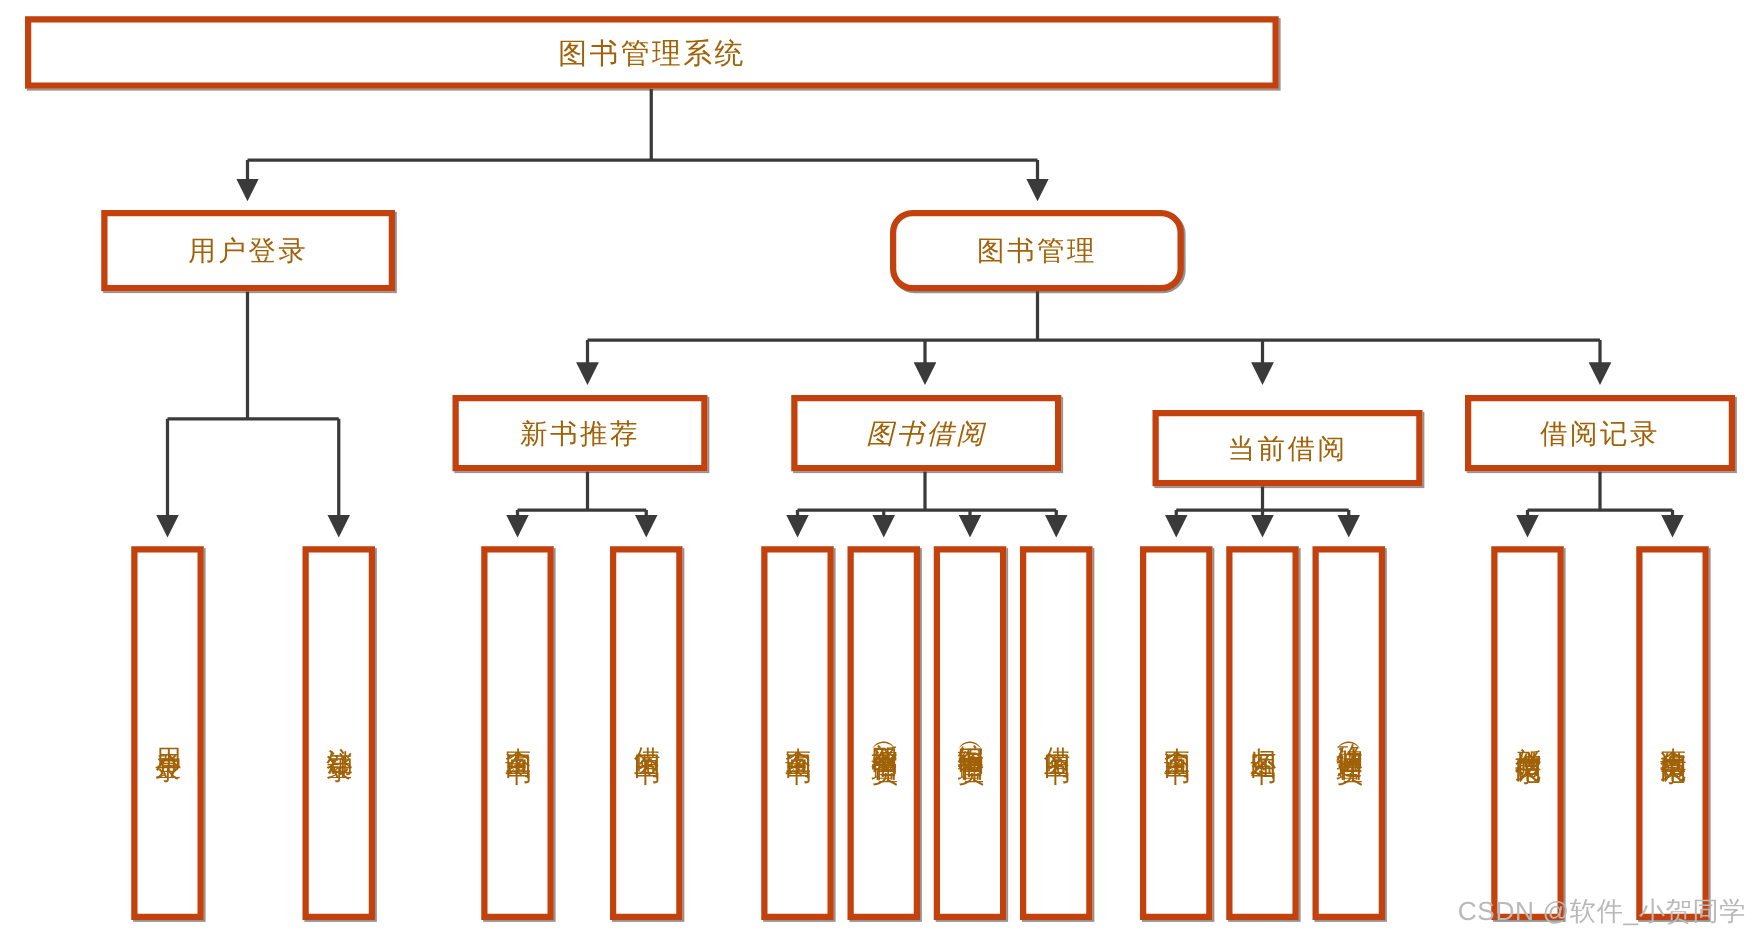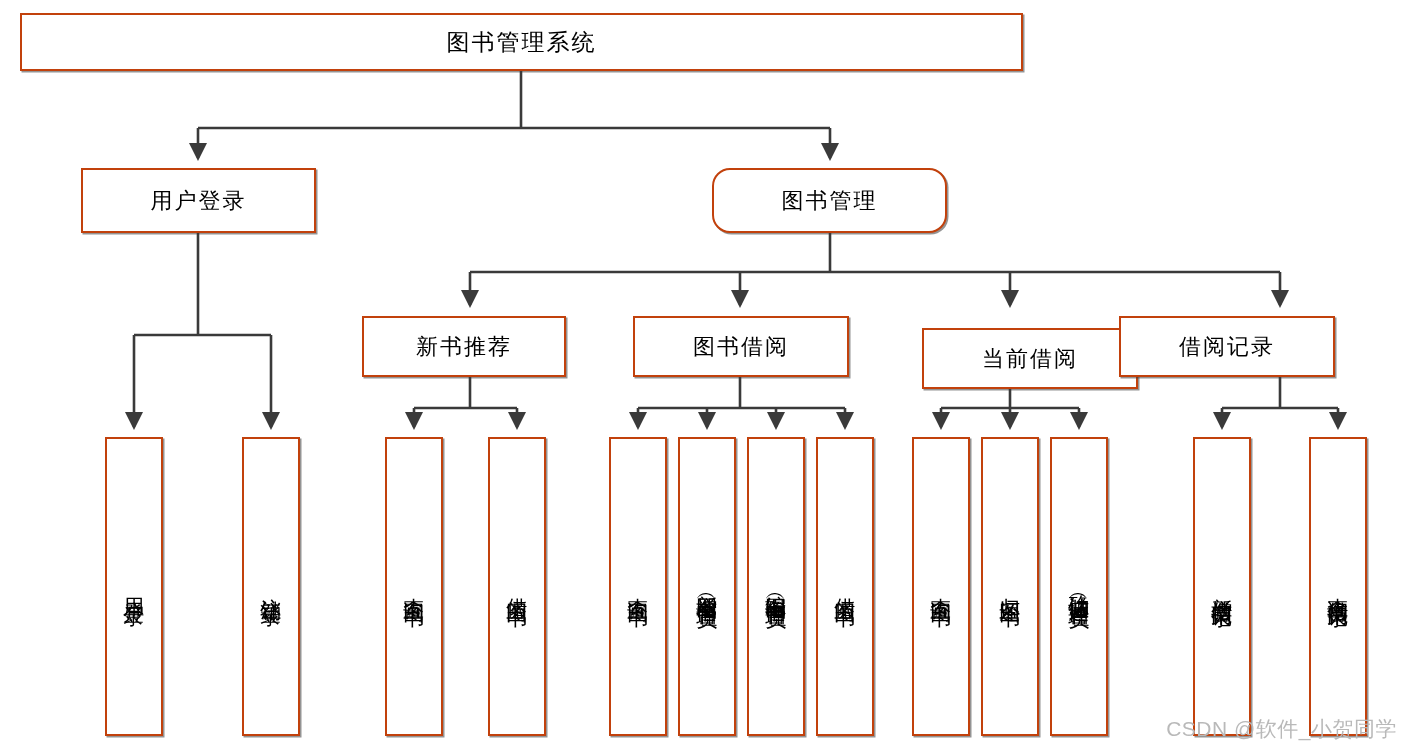--- a/index.html
+++ b/index.html
@@ -21,26 +21,26 @@
     left: 0;
     top: 0;
     width: 1405px;
     height: 747px;
     pointer-events: none;
   }
   .node {
     position: absolute;
     box-sizing: border-box;
     background: #ffffff;
-    border: 2px solid #c2410c;
+    border: 5px solid #c2410c;
     box-shadow: 1.5px 1.5px 0 0 rgba(60,60,60,0.55);
     display: flex;
     align-items: center;
     justify-content: center;
-    color: #000000;
+    color: #a16207;
   }
   .node-label {
     display: block;
     text-align: center;
     line-height: 1.08;
     letter-spacing: 1px;
   }
   
   .node.h .node-label {
     font-size: 22px;
@@ -142,27 +142,27 @@
   <div class="node h" style="left:81px; top:168px; width:235px; height:65px;">
     <span class="node-label">用户登录</span>
   </div>
   <div class="node h" style="left:712px; top:168px; width:235px; height:65px;border-radius:18px;">
     <span class="node-label">图书管理</span>
   </div>
 
   <div class="node h" style="left:362px; top:316px; width:204px; height:61px;">
     <span class="node-label">新书推荐</span>
   </div>
-  <div class="node h" style="left:633px; top:316px; width:216px; height:61px;">
+  <div class="node h" style="left:633px; top:316px; width:216px; height:61px;font-style:italic;">
     <span class="node-label">图书借阅</span>
   </div>
   <div class="node h" style="left:902px; top:328px; width:216px; height:61px;margin-left:20px;">
     <span class="node-label">当前借阅</span>
   </div>
-  <div class="node h" style="left:1119px; top:316px; width:216px; height:61px;">
+  <div class="node h" style="left:1172px; top:316px; width:216px; height:61px;">
     <span class="node-label">借阅记录</span>
   </div>
 
   <div class="node v" style="left:105px; top:437px; width:58px; height:299px;">
     <span class="node-label">用户登录</span>
   </div>
   <div class="node v" style="left:242px; top:437px; width:58px; height:299px;">
     <span class="node-label">注销登录</span>
   </div>
 

